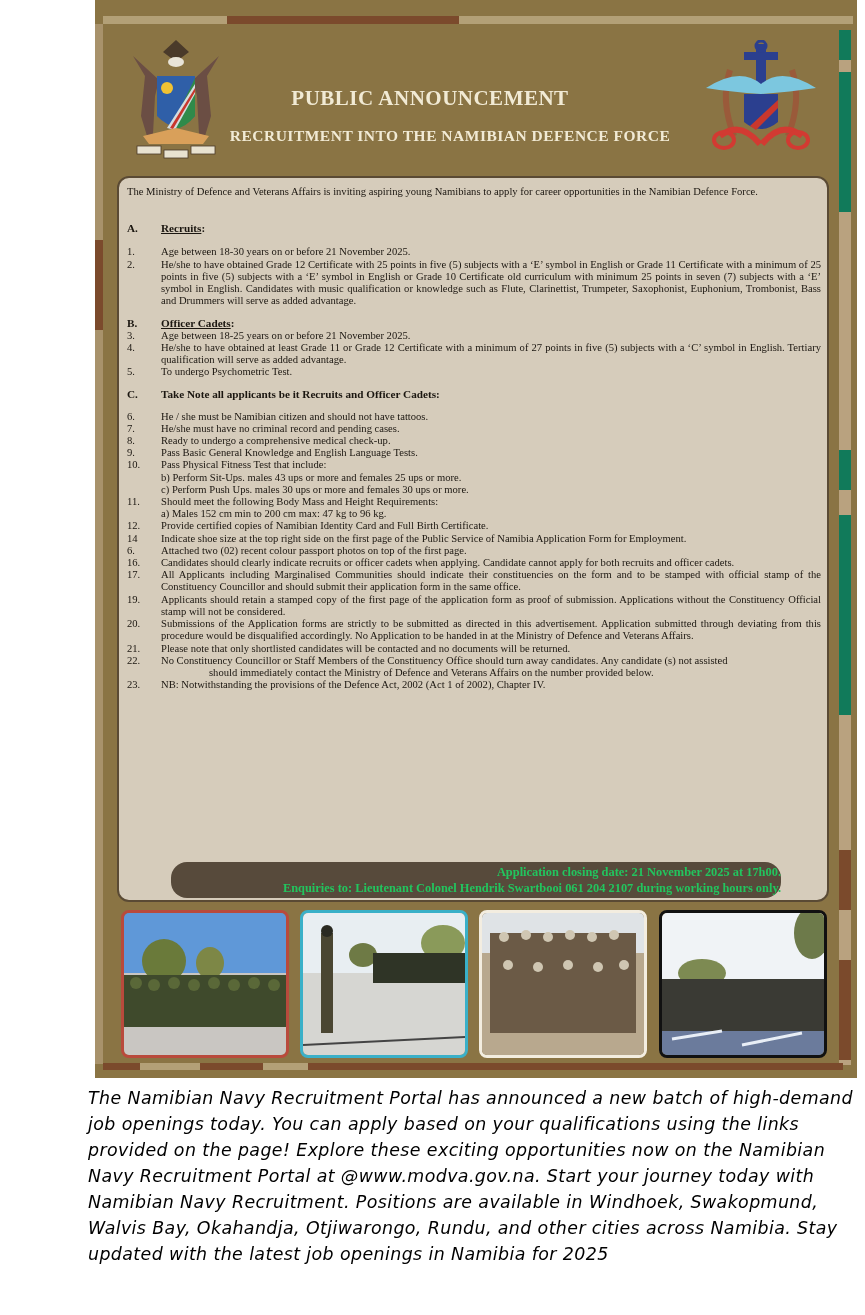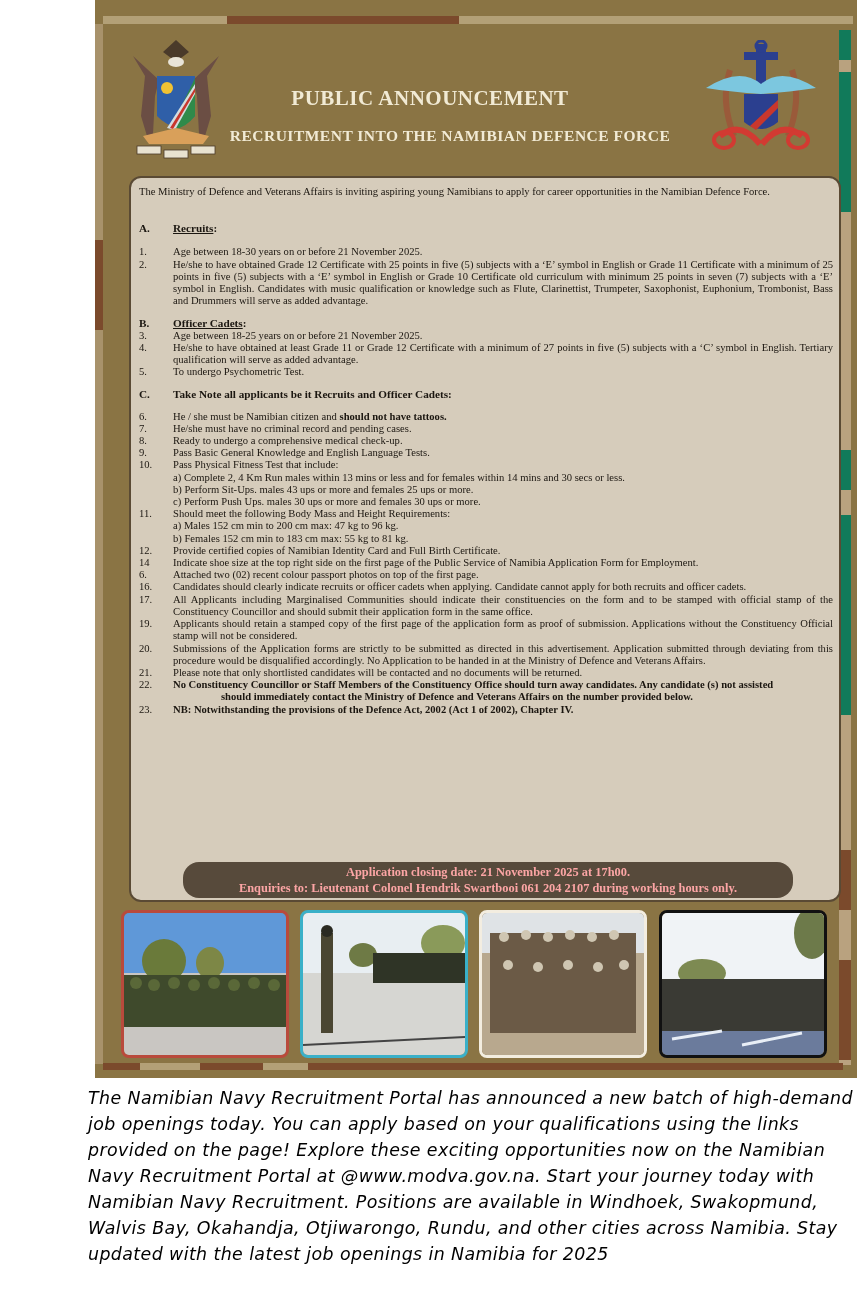--- a/index.html
+++ b/index.html
@@ -26,36 +26,36 @@
   
   .emblem { position:absolute; }
   .coat { left:28px; top:36px; width:106px; height:126px; }
   .navy { left:605px; top:40px; width:122px; height:116px; }
 
   .title { position:absolute; left:0; width:660px; text-align:center; color:#f1ead4; font-weight:bold; letter-spacing:0.5px; }
   .title-main { top:86px; left:110px; width:450px; font-size:21px; }
   .title-sub { top:127px; left:110px; width:490px; font-size:15.5px; }
 
   
-  .panel { position:absolute; left:34px; top:176px; width:712px; height:726px; background:#d6ccbb; border:2px solid #5a4a34; border-radius:12px; box-sizing:border-box; padding:6px 6px 0 8px; color:#1b1610; font-size:10.6px; line-height:12.2px; }
+  .panel { position:absolute; left:22px; top:176px; width:712px; height:726px; background:#d6ccbb; border:2px solid #5a4a34; border-radius:12px; box-sizing:border-box; padding:6px 6px 0 8px; color:#1b1610; font-size:10.6px; line-height:12.2px; }
   .p { margin:0; }
   .intro { margin-top:2px; }
   .gap-s { height:12px; }
   .gap-m { height:10px; }
   .sec { display:flex; font-weight:bold; font-size:11.2px; margin-top:0; }
   .sec .letter { width:34px; flex:none; }
   .sec .name u { }
   .item { display:flex; }
   .item .num { width:34px; flex:none; }
   .item .txt { flex:1; text-align:justify; }
   .sub { padding-left:34px; }
-  .b { font-weight:bold; }
+  .b { font-weight:normal; }
   .indent2 { padding-left:48px; display:block; }
 
-  .closing { position:absolute; left:52px; top:684px; width:610px; height:36px; background:#574a3b; border-radius:16px; color:#fca5a5; text-align:center; font-weight:bold; font-size:12.4px; line-height:16px; padding-top:2px; box-sizing:border-box; }
+  .closing { position:absolute; left:52px; top:684px; width:610px; height:36px; background:#574a3b; border-radius:16px; color:#22c55e; text-align:right; font-weight:bold; font-size:12.4px; line-height:16px; padding-top:2px; box-sizing:border-box; }
 
   
   .photo { position:absolute; top:910px; height:148px; border-radius:8px; box-sizing:border-box; overflow:hidden; }
   .ph1 { left:26px; width:168px; border:3px solid #b94a3c; }
   .ph2 { left:205px; width:168px; border:3px solid #3ab0c8; }
   .ph3 { left:384px; width:168px; border:3px solid #f3ede0; }
   .ph4 { left:564px; width:168px; border:3px solid #111111; }
 
   
   .caption { position:absolute; left:88px; top:1085px; width:780px; font-family:"DejaVu Sans", sans-serif; font-style:italic; font-size:17.4px; line-height:26px; color:#000; letter-spacing:0.4px; }
@@ -169,29 +169,27 @@
         <span class="txt">Ready to undergo a comprehensive medical check-up.</span>
       </div>
     <div class="item">
         <span class="num">9.</span>
         <span class="txt">Pass Basic General Knowledge and English Language Tests.</span>
       </div>
     <div class="item">
         <span class="num">10.</span>
         <span class="txt">Pass Physical Fitness Test that include:</span>
       </div>
-    <div class="sub">a) Complete 2, 4 Km Run males within 13 mins or less and for females within 14 mins and 30 secs or less.</div>
     <div class="sub">b) Perform Sit-Ups. males 43 ups or more and females 25 ups or more.</div>
     <div class="sub">c) Perform Push Ups. males 30 ups or more and females 30 ups or more.</div>
     <div class="item">
         <span class="num">11.</span>
         <span class="txt">Should meet the following Body Mass and Height Requirements:</span>
       </div>
     <div class="sub">a) Males 152 cm min to 200 cm max: 47 kg to 96 kg.</div>
-    <div class="sub">b) Females 152 cm min to 183 cm max: 55 kg to 81 kg.</div>
     <div class="item">
         <span class="num">12.</span>
         <span class="txt">Provide certified copies of Namibian Identity Card and Full Birth Certificate.</span>
       </div>
     <div class="item">
         <span class="num">14</span>
         <span class="txt">Indicate shoe size at the top right side on the first page of the Public Service of Namibia Application Form for Employment.</span>
       </div>
     <div class="item">
         <span class="num">6.</span>

